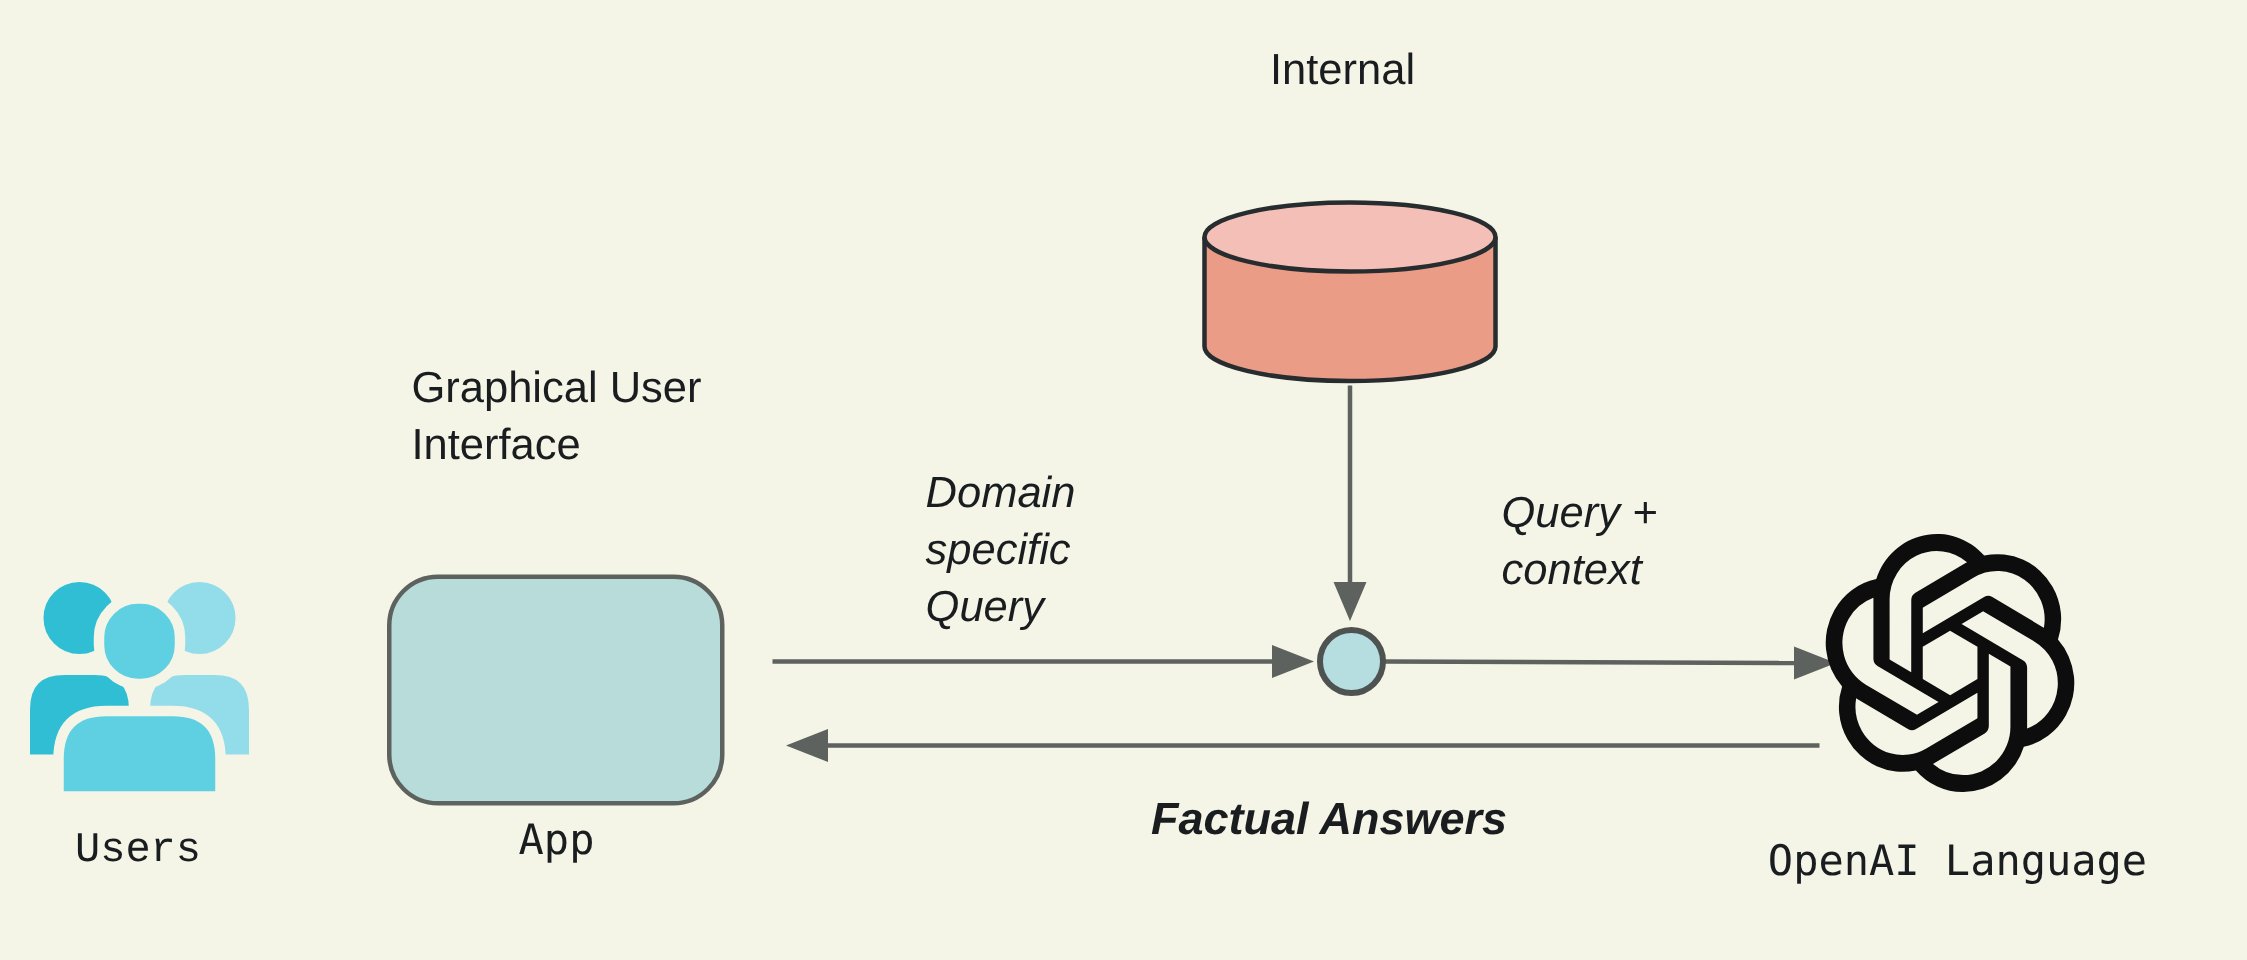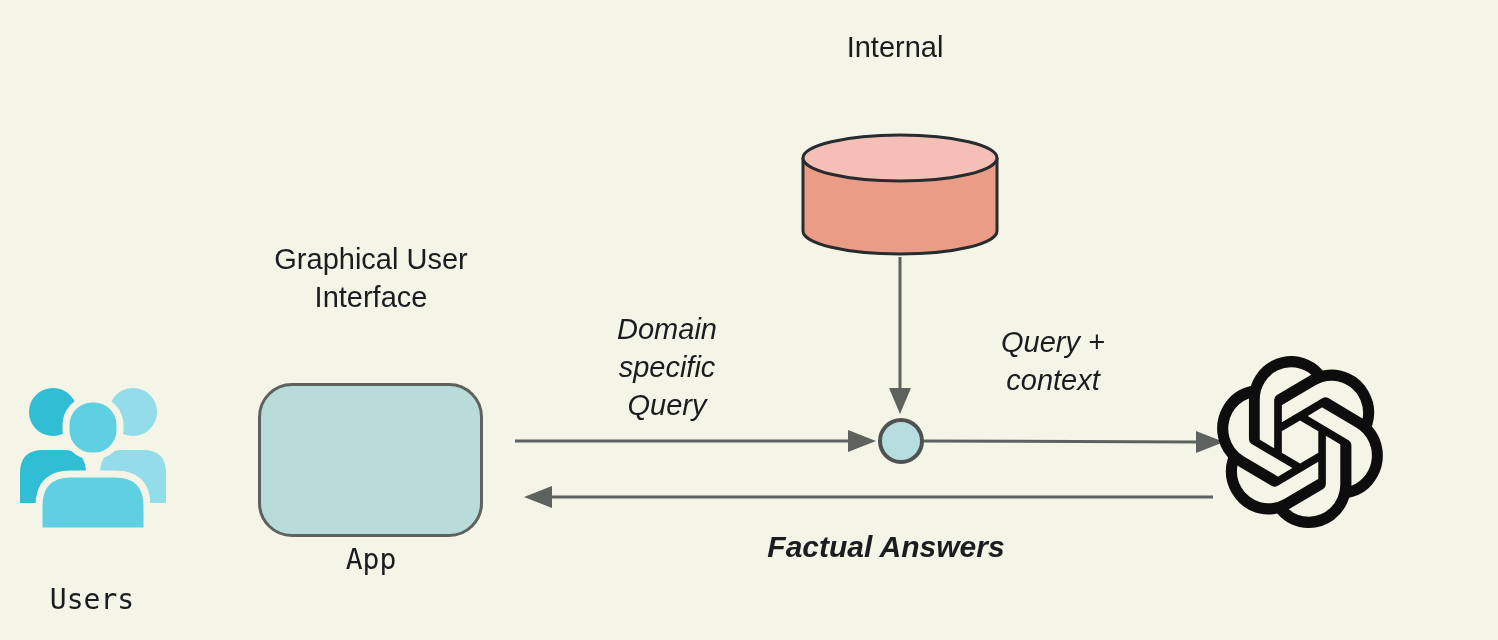--- a/index.html
+++ b/index.html
@@ -6,21 +6,21 @@
   .canvas {
     position: relative;
     width: 1498px;
     height: 640px;
     background: var(--bg, #f4f5e6);
     font-family: "Liberation Sans", sans-serif;
     color: var(--ink, #1a1d1f);
     overflow: hidden;
   }
   .abs { position: absolute; }
-  .cx { transform: translateX(-50%); text-align: center; white-space: nowrap; }
+  .cx { transform: translateX(-50%); white-space: nowrap; }
 
   
   .connectors { position: absolute; left: 0; top: 0; width: 1498px; height: 640px; }
   .edge-line { stroke: var(--line, #5d625f); stroke-width: 3; fill: none; }
   .edge-arrow { fill: var(--line, #5d625f); stroke: none; }
 
   
   .app-box {
     left: 258px; top: 383px; width: 219px; height: 148px;
     background: var(--app-fill, #b7dcd9);
@@ -48,21 +48,21 @@
 
   
   .node-title { font-size: 29px; line-height: 38px; font-weight: 500; }
   .gui-title { left: 371px; top: 240px; }
   .ikb-title { left: 895px; top: 28px; }
 
   .mono-label {
     font-family: "DejaVu Sans Mono", "Liberation Mono", monospace;
     font-size: 28px; line-height: 31px; font-weight: 400;
   }
-  .users-label { left: 92px; top: 584px; }
+  .users-label { left: 92px; top: 552px; font-family: Liberation Mono, monospace; }
   .app-label { left: 371px; top: 544px; }
   .openai-label { left: 1305px; top: 558px; }
 
   .edge-label { font-style: italic; font-size: 29px; line-height: 38px; font-weight: 500; }
   .domain-label { left: 667px; top: 310px; }
   .qc-label { left: 1053px; top: 323px; }
   .factual-label { left: 838px; top: 528px; font-size: 30px; font-weight: 600; margin-left: 48px; }
 </style>
 </head>
 <body>
@@ -135,15 +135,16 @@
     <div>context</div>
   </div>
   <div class="abs cx edge-label factual-label">Factual Answers</div>
 
   <div class="abs openai-wrap">
     <svg width="168" height="172" viewBox="0 0 24 24" preserveAspectRatio="none" xmlns="http://www.w3.org/2000/svg">
       <path class="openai-mark" d="M22.2819 9.8211a5.9847 5.9847 0 0 0-.5157-4.9108 6.0462 6.0462 0 0 0-6.5098-2.9A6.0651 6.0651 0 0 0 4.9807 4.1818a5.9847 5.9847 0 0 0-3.9977 2.9 6.0462 6.0462 0 0 0 .7427 7.0966 5.98 5.98 0 0 0 .511 4.9107 6.051 6.051 0 0 0 6.5146 2.9001A5.9847 5.9847 0 0 0 13.2599 24a6.0557 6.0557 0 0 0 5.7718-4.2058 5.9894 5.9894 0 0 0 3.9977-2.9001 6.0557 6.0557 0 0 0-.7475-7.073zm-9.022 12.6081a4.4755 4.4755 0 0 1-2.8764-1.0408l.1419-.0804 4.7783-2.7582a.7948.7948 0 0 0 .3927-.6813v-6.7369l2.02 1.1686a.071.071 0 0 1 .038.0615v5.5826a4.504 4.504 0 0 1-4.4945 4.4849zm-9.6607-4.1254a4.4708 4.4708 0 0 1-.5346-3.0137l.142.0852 4.783 2.7582a.7712.7712 0 0 0 .7806 0l5.8428-3.3685v2.3324a.0804.0804 0 0 1-.0332.0615L9.74 19.9502a4.4992 4.4992 0 0 1-6.1408-1.6464zM2.3408 7.8956a4.485 4.485 0 0 1 2.3655-1.9728V11.6a.7664.7664 0 0 0 .3879.6765l5.8144 3.3543-2.0201 1.1685a.0757.0757 0 0 1-.071 0l-4.8303-2.7865A4.504 4.504 0 0 1 2.3408 7.8956zm16.5963 3.8558L13.1038 8.364 15.1192 7.2a.0757.0757 0 0 1 .071 0l4.8303 2.7913a4.4944 4.4944 0 0 1-.6765 8.1042v-5.6772a.79.79 0 0 0-.407-.667zm2.0107-3.0231l-.142-.0852-4.7735-2.7818a.7759.7759 0 0 0-.7854 0L9.409 9.2297V6.8974a.0662.0662 0 0 1 .0284-.0615l4.8303-2.7866a4.4992 4.4992 0 0 1 6.6802 4.66zM8.3065 12.863l-2.02-1.1638a.0804.0804 0 0 1-.038-.0567V6.0742a4.4992 4.4992 0 0 1 7.3757-3.4537l-.142.0805L8.704 5.459a.7948.7948 0 0 0-.3927.6813zm1.0976-2.3654l2.602-1.4998 2.6069 1.4998v2.9994l-2.5974 1.4997-2.6067-1.4997z"></path>
     </svg>
   </div>
   <div class="abs cx mono-label openai-label">
+    <div>OpenAI Language</div>
   </div>
 
 </div>
 
 </body></html>

